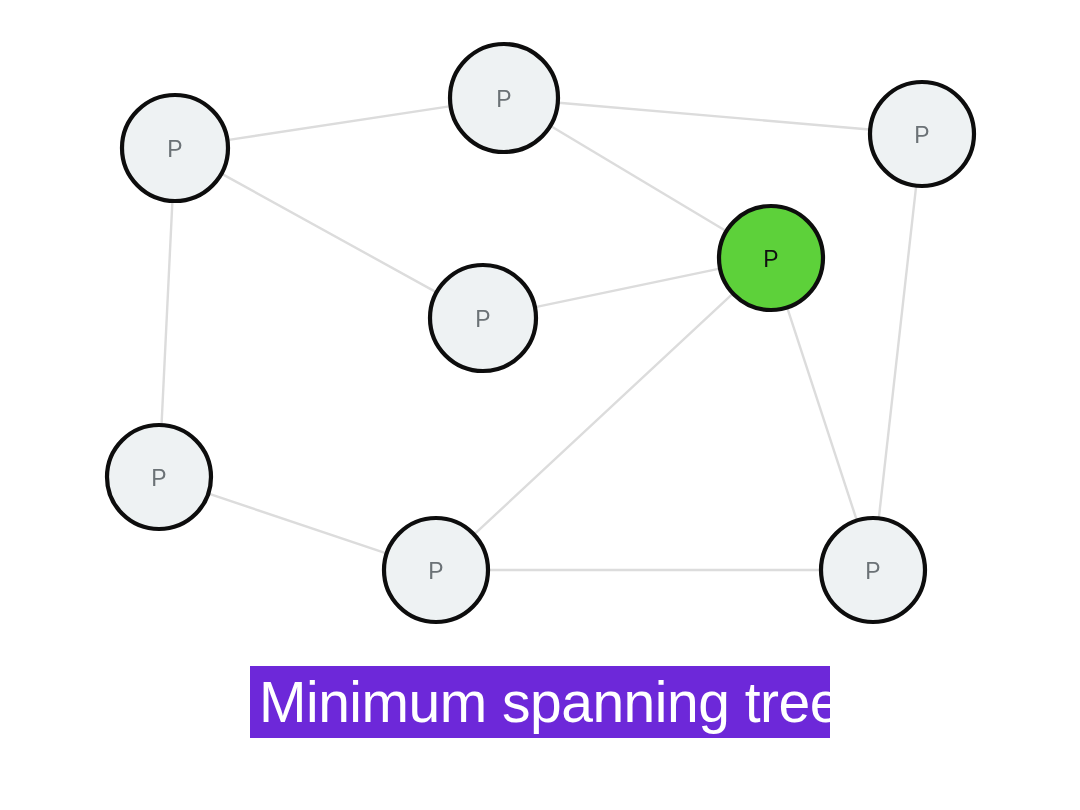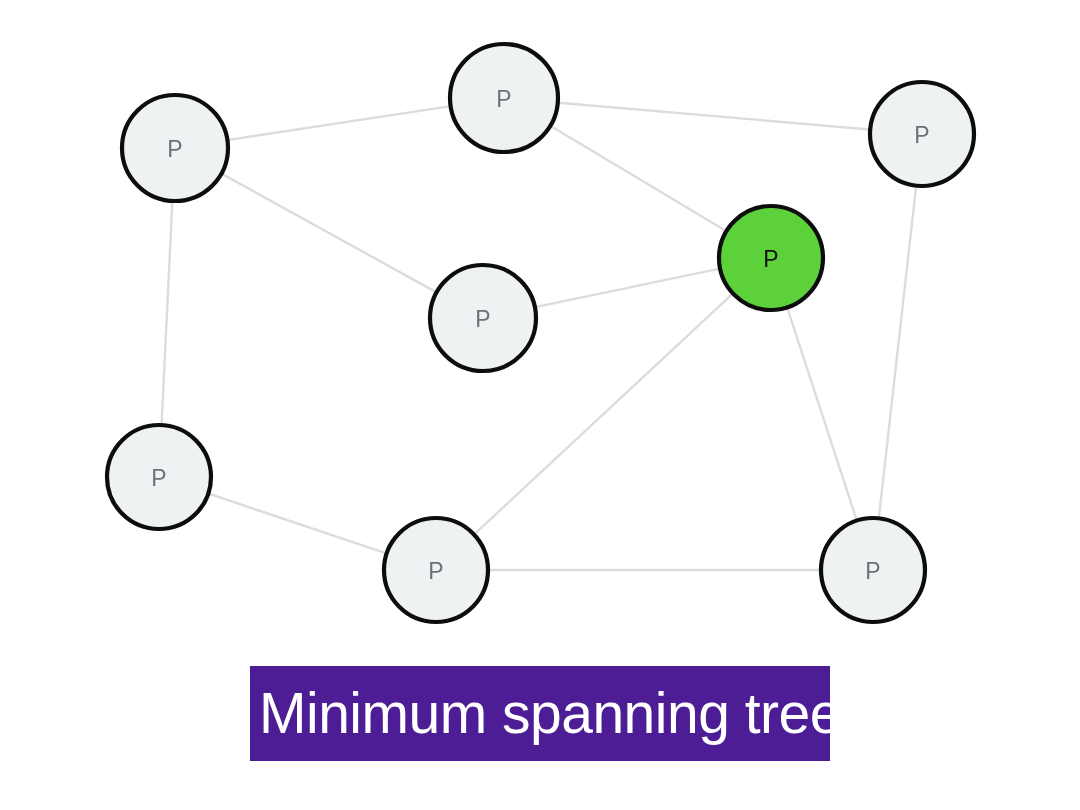--- a/index.html
+++ b/index.html
@@ -50,22 +50,22 @@
     pointer-events: none;
   }
   .node-label.label-highlight {
     fill: #101010;
   }
   #caption-box {
     position: absolute;
     left: 250px;
     top: 666px;
     width: 580px;
-    height: 95px;
-    background: #4c1d95;
+    height: 72px;
+    background: #6d28d9;
     color: #ffffff;
     display: flex;
     align-items: center;
     justify-content: flex-start;
     box-sizing: border-box;
     padding-left: 9px;
   }
   #caption-text {
     font-family: "Liberation Sans", sans-serif;
     font-size: 57px;

